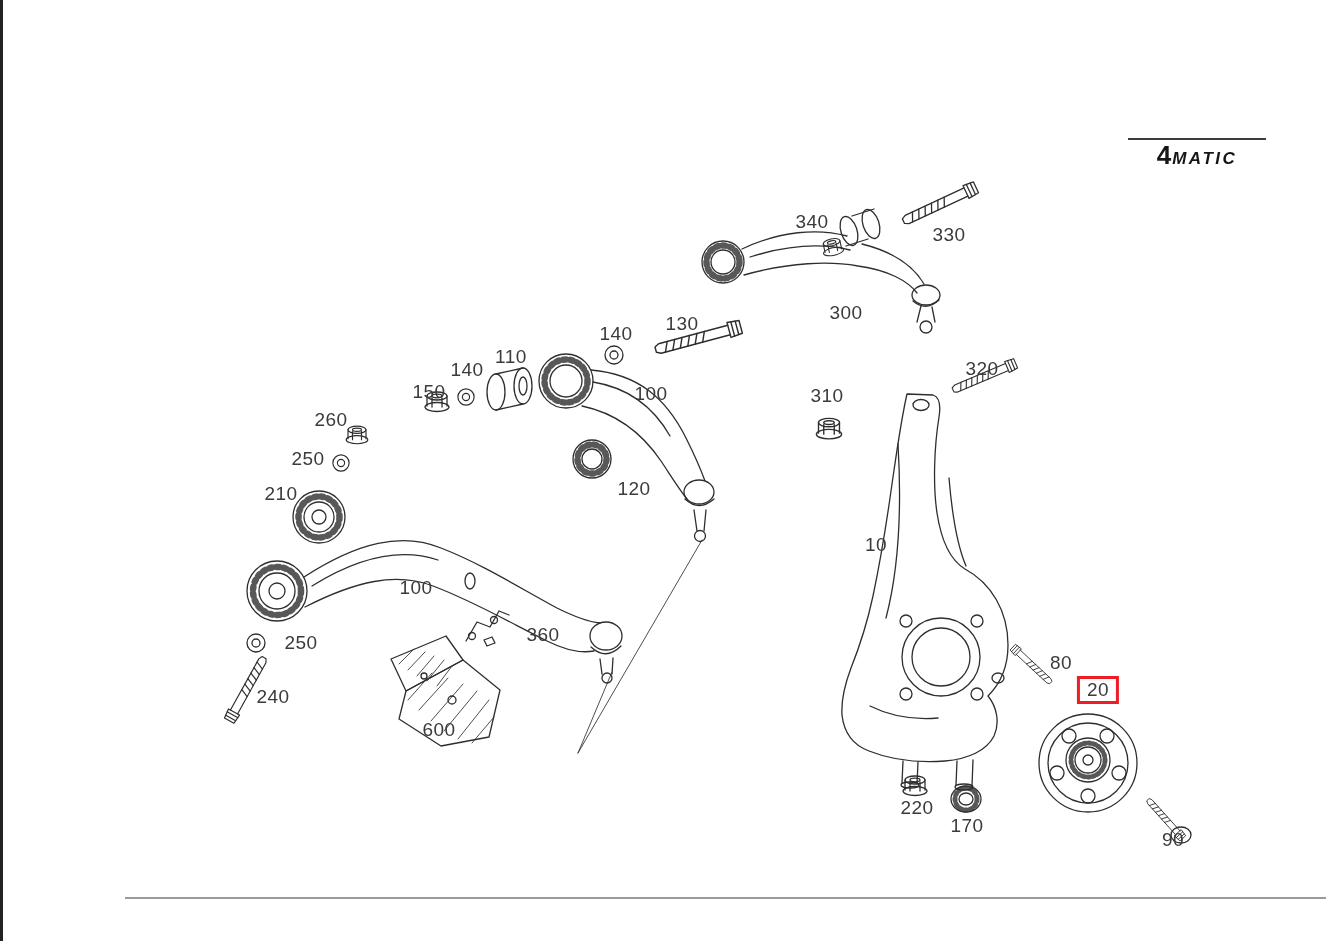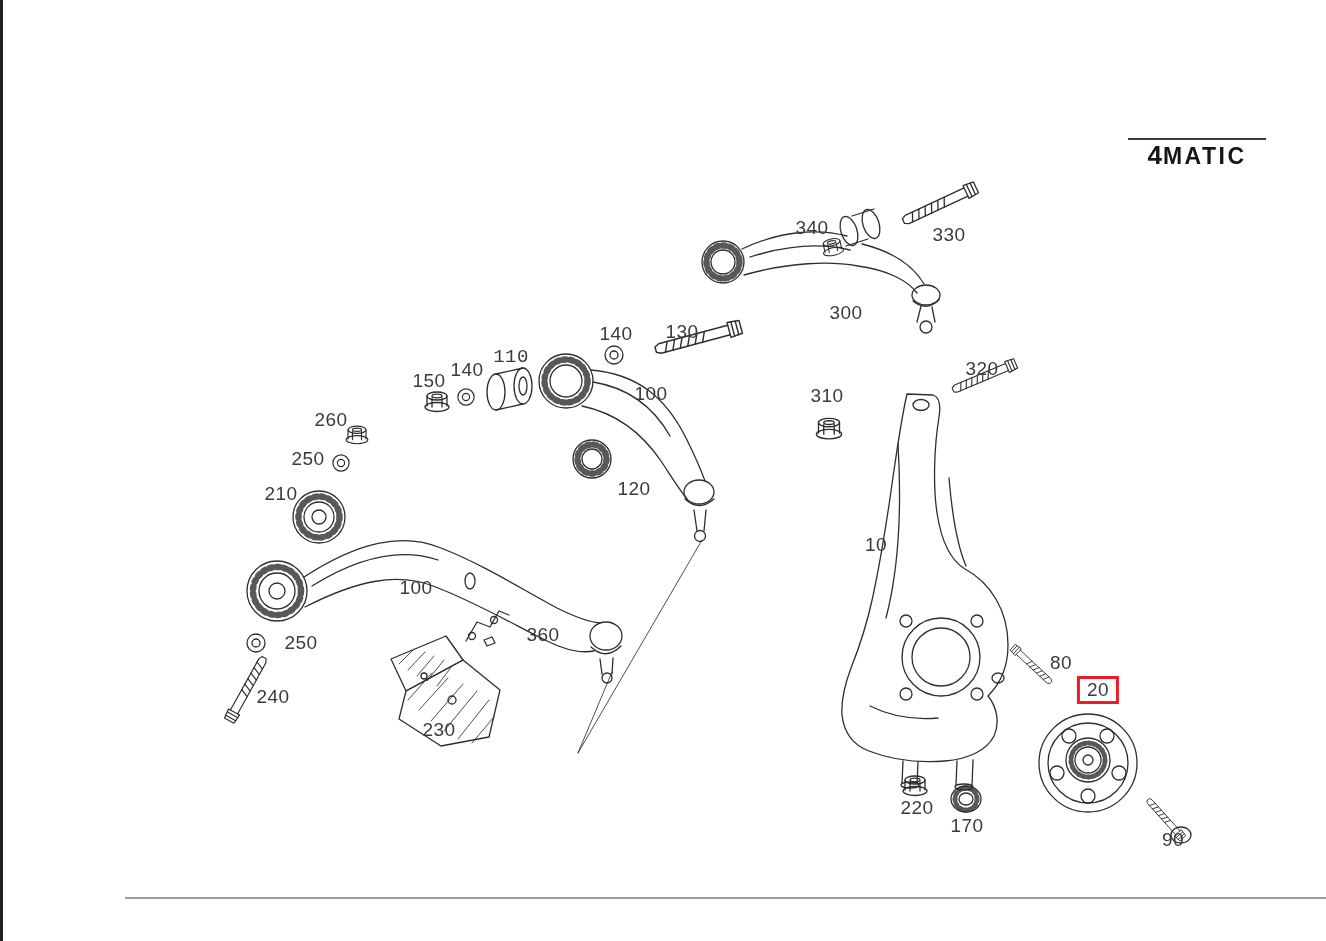--- a/index.html
+++ b/index.html
@@ -21,21 +21,21 @@
   .brand{
     position:absolute;left:1128px;top:138px;width:138px;
     color:#161616;
   }
   .brand-rule{border-top:2px solid #3c3c3c;margin-bottom:1px;}
   .brand-text{
     text-align:center;font-weight:bold;white-space:nowrap;
     line-height:28px;letter-spacing:1px;
   }
   .brand-text .four{font-size:26px;}
-  .brand-text .matic{font-size:23px;letter-spacing:2.5px;}
+  .brand-text .matic{font-size:17px;letter-spacing:2.5px;font-style:italic;}
   .diagram-svg{position:absolute;left:0;top:0;}
   .diagram-svg path,.diagram-svg circle,.diagram-svg ellipse,.diagram-svg line{
     stroke:var(--line,#2e2e2e);fill:none;stroke-width:1.3;
     stroke-linecap:round;stroke-linejoin:round;
   }
   .diagram-svg .hatch{stroke-width:6.5;stroke-dasharray:2.5 4.5;opacity:.8;}
   .diagram-svg .thin{stroke-width:.85;}
   .labels-layer{position:absolute;left:0;top:0;width:100%;height:100%;}
   .part-label{
     position:absolute;transform:translate(-50%,-50%);
@@ -276,41 +276,41 @@
       <circle class="hatch" cx="966" cy="799" r="11" style="stroke-width:5;stroke-dasharray:2 3.5"></circle>
     </g>
 
     <g>
       <use href="#sym-bolt" transform="translate(1178,833) rotate(48) scale(0.65)"></use>
       <ellipse cx="1181" cy="835" rx="10" ry="8"></ellipse>
     </g>
   </svg>
 
   <div class="labels-layer">
-      <div class="part-label" style="left: 812px; top: 228px;">340</div>
+      <div class="part-label" style="left: 812px; top: 222px;">340</div>
       <div class="part-label" style="left: 949px; top: 235px; text-align: right;">330</div>
       <div class="part-label" style="left: 846px; top: 313px;">300</div>
-      <div class="part-label" style="left: 682px; top: 324px; margin-top: 8px;">130</div>
+      <div class="part-label" style="left: 682px; top: 324px;">130</div>
       <div class="part-label" style="left: 616px; top: 334px;">140</div>
-      <div class="part-label" style="left: 511px; top: 357px; font-family: Liberation Mono, monospace;">110</div>
+      <div class="part-label" style="left: 511px; top: 357px;">110</div>
       <div class="part-label" style="left: 467px; top: 370px;">140</div>
-      <div class="part-label" style="left: 429px; top: 381px;">150</div>
+      <div class="part-label" style="left: 429px; top: 392px;">150</div>
       <div class="part-label" style="left: 651px; top: 394px;">100</div>
       <div class="part-label" style="left: 982px; top: 369px;">320</div>
       <div class="part-label" style="left: 827px; top: 396px;">310</div>
       <div class="part-label" style="left: 331px; top: 420px;">260</div>
       <div class="part-label" style="left: 308px; top: 459px;">250</div>
       <div class="part-label" style="left: 281px; top: 494px;">210</div>
       <div class="part-label" style="left: 594px; top: 489px; margin-left: 40px;">120</div>
       <div class="part-label" style="left: 876px; top: 545px;">10</div>
       <div class="part-label" style="left: 416px; top: 588px;">100</div>
       <div class="part-label" style="left: 543px; top: 635px;">360</div>
       <div class="part-label" style="left: 301px; top: 643px;">250</div>
       <div class="part-label" style="left: 1061px; top: 663px;">80</div>
       <div class="part-label highlighted" style="left: 1098px; top: 690px;">20</div>
       <div class="part-label" style="left: 273px; top: 697px;">240</div>
-      <div class="part-label" style="left: 439px; top: 730px;">230</div>
+      <div class="part-label" style="left: 439px; top: 730px;">600</div>
       <div class="part-label" style="left: 917px; top: 808px;">220</div>
       <div class="part-label" style="left: 967px; top: 826px;">170</div>
       <div class="part-label" style="left: 1173px; top: 840px;">90</div>
     </div>
 
 </div>
 
 </body></html>

